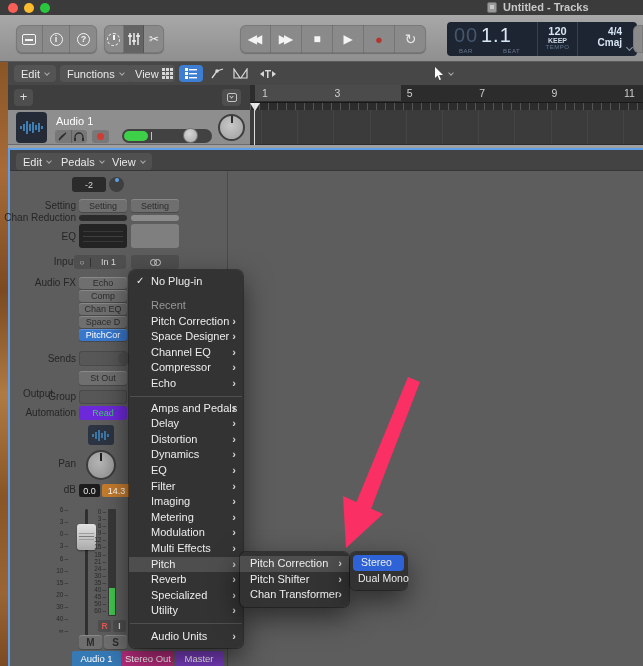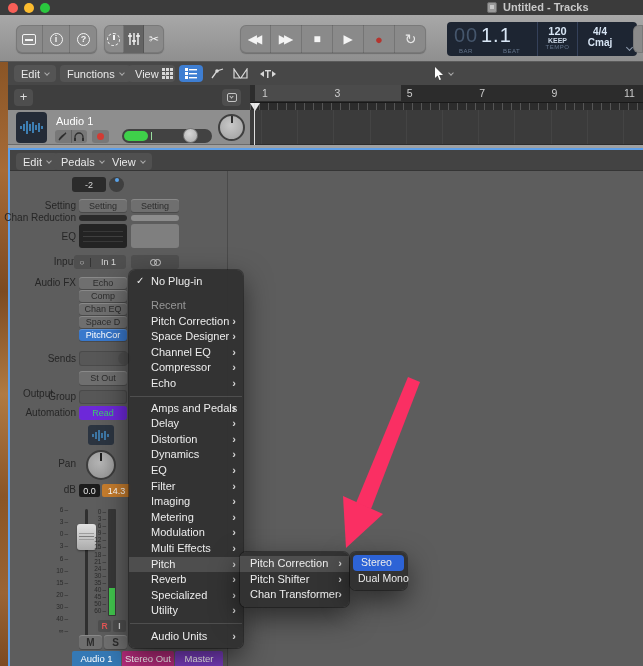--- a/index.html
+++ b/index.html
@@ -44,21 +44,21 @@
   .lcd { position:absolute; left:437px; top:7px; width:190px; height:34px; background:#1d2532;
     border-radius:4px; display:flex; color:#d7e5f4;margin-left:10px; }
   .lcd-pos { width:91px; position:relative; border-right:1px solid #35415a; }
   .lcd-bar-dim { position:absolute; left:7px; top:2px; font-size:20px; color:#45566c; letter-spacing:1px;}
   .lcd-bar-val { position:absolute; left:34px; top:2px; font-size:20px; color:#d9e7f6; letter-spacing:1px;}
   .lcd-lab { position:absolute; bottom:2px; font-size:6px; color:#64748a; letter-spacing:.5px; }
   .lcd-tempo { width:40px; position:relative; border-right:1px solid #35415a; text-align:center; }
   .lcd-t1 { font-size:11px; font-weight:bold; margin-top:3px; }
   .lcd-t2 { font-size:7px; font-weight:bold; color:#cdd8e6; }
   .lcd-t3 { font-size:6px; color:#64748a; letter-spacing:.5px; }
-  .lcd-key { width:44px; text-align:center; }
+  .lcd-key { width:44px; text-align:right; }
   .lcd-k1 { font-size:10px; font-weight:bold; margin-top:4px; }
   .lcd-k2 { font-size:10px; font-weight:bold; }
   .lcd-chev { position:absolute; right:5px; top:14px; }
   .chev { display:inline-block; width:5px; height:5px; border-right:1.5px solid #8d9aac; border-bottom:1.5px solid #8d9aac; transform:rotate(45deg); }
   .tb-partial { position:absolute; right:0; top:10px; width:10px; height:28px; background:#8a8a8a; border-radius:6px 0 0 6px; box-shadow:inset 0 0 0 1px rgba(0,0,0,.12); }
 
   
   .trk-menubar { position:absolute; left:8px; top:62px; width:635px; height:23px; background:#474747; }
   .mbtn { position:absolute; top:3px; height:17px; background:#545454; border-radius:4px;
     color:#e8e8e8; font-size:11px; display:flex; align-items:center; gap:5px; padding:0 7px; }

